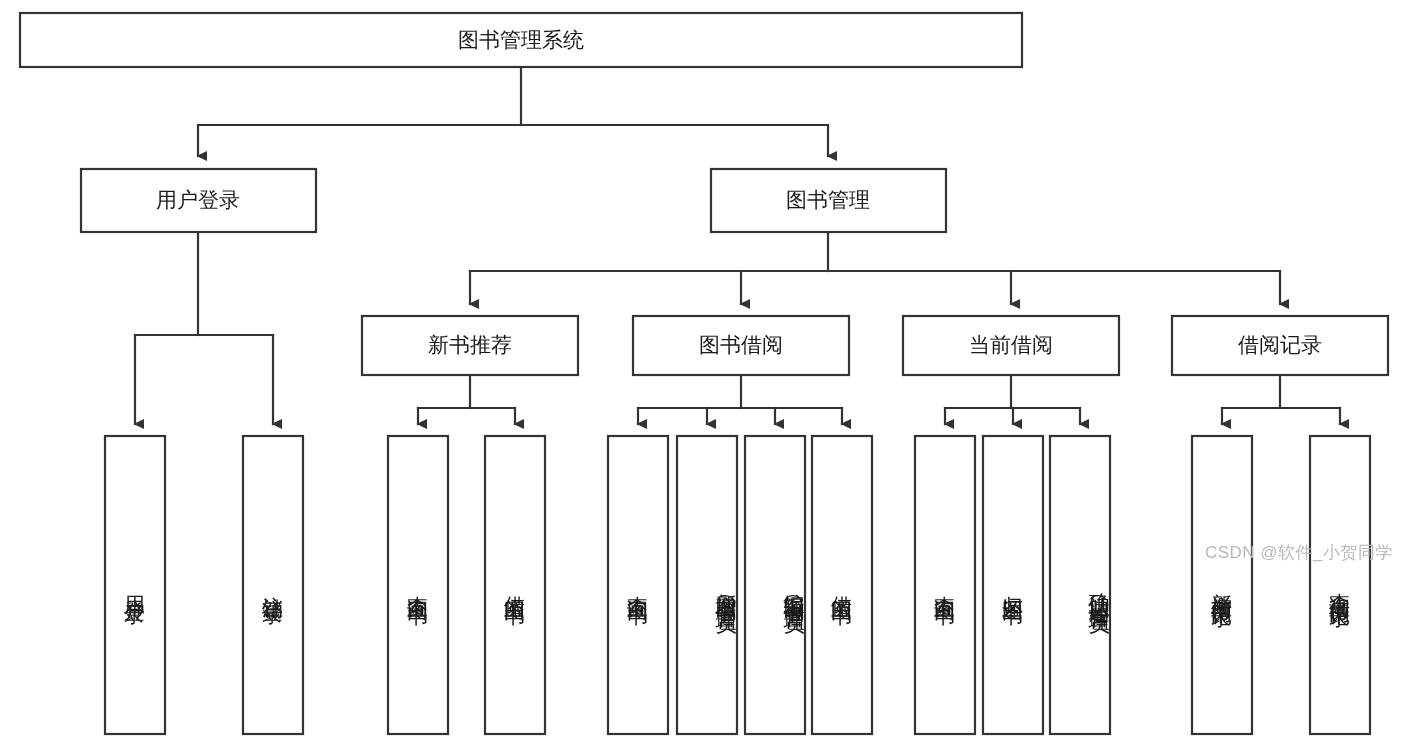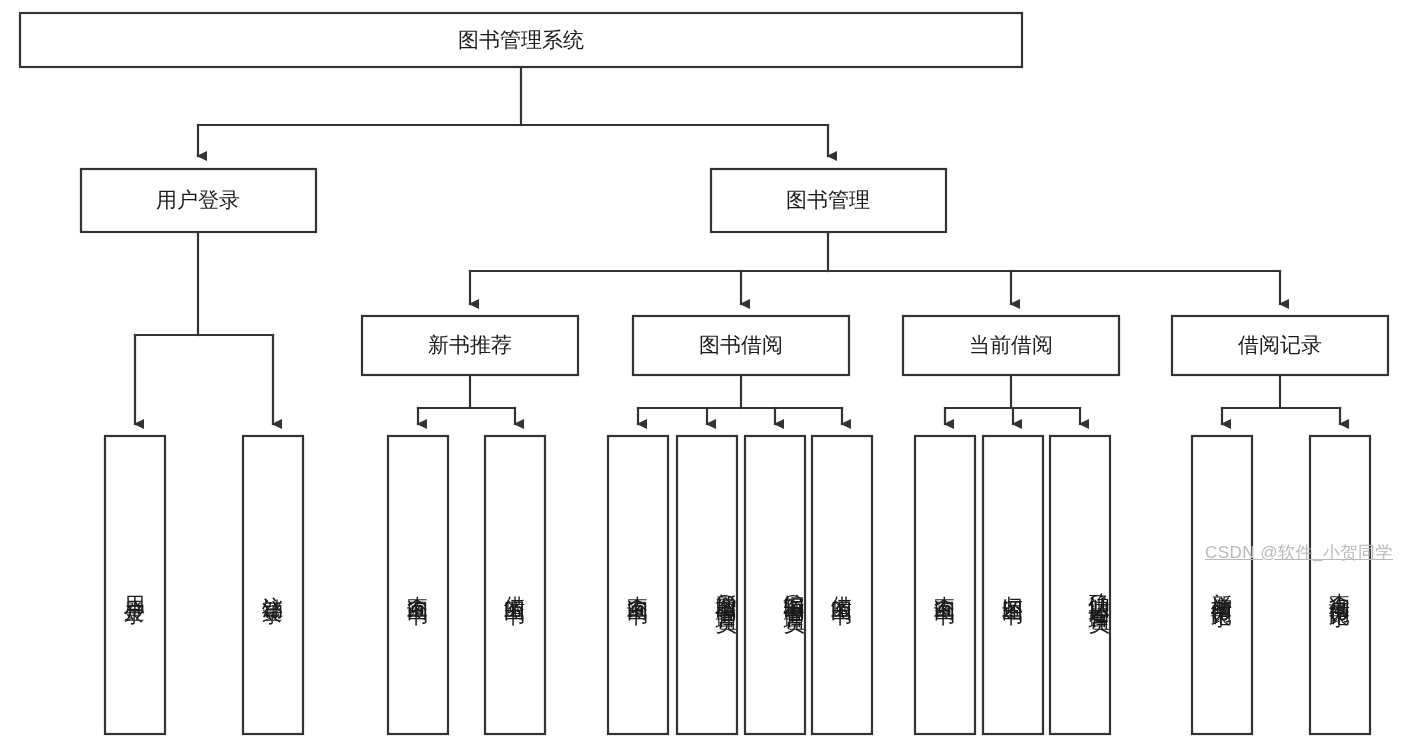--- a/index.html
+++ b/index.html
@@ -67,21 +67,20 @@
   }
   .watermark {
     position: absolute;
     right: 12px;
     bottom: 8px;
     font-family: "Liberation Sans", "DejaVu Sans", sans-serif;
     font-size: 17px;
     color: #b8b8b8;
     letter-spacing: 0.5px;
     white-space: nowrap;
-    text-decoration: underline;
   }
 </style>
 </head>
 <body>
 
 <div id="diagram-root">
 
   <svg id="tree-svg" viewBox="0 0 1405 747">
     <defs>
       <marker id="arrow" markerWidth="12" markerHeight="12" refX="5.5" refY="9.5" orient="auto" markerUnits="userSpaceOnUse">

